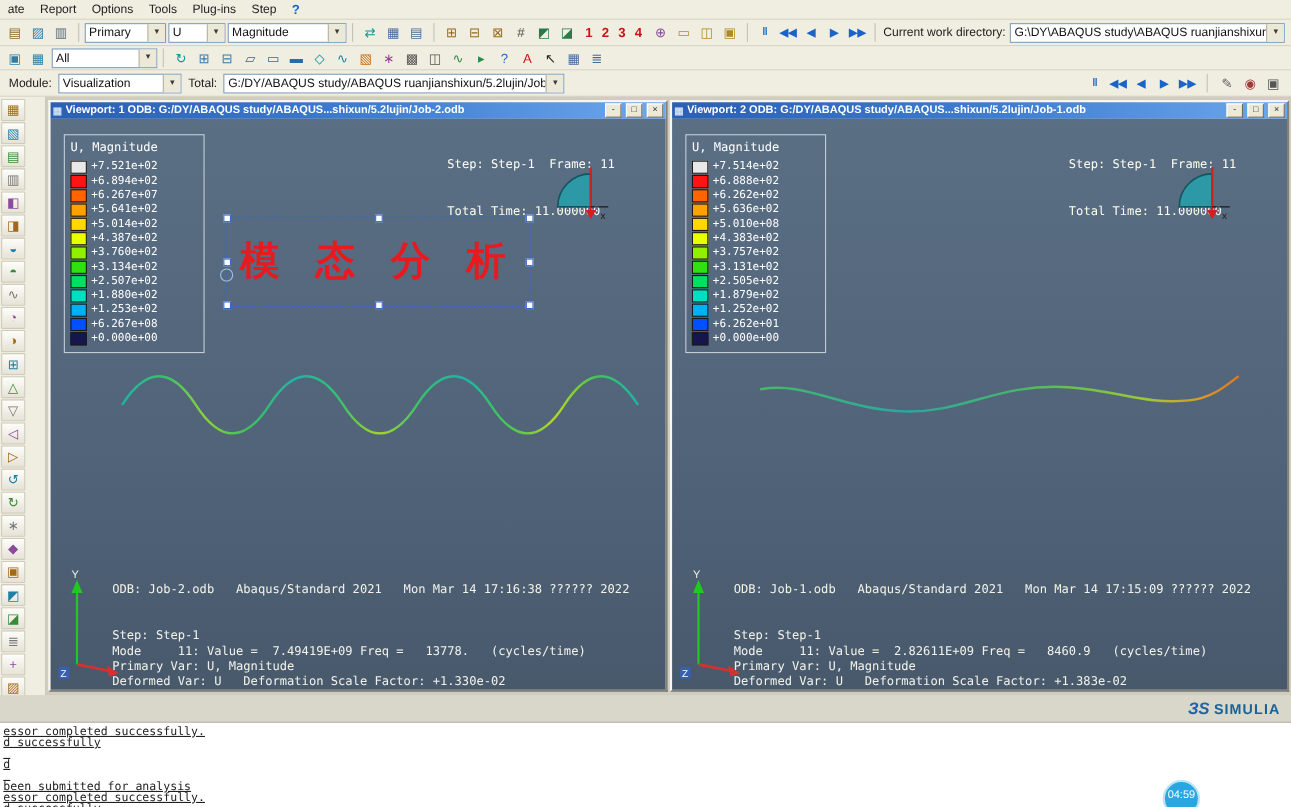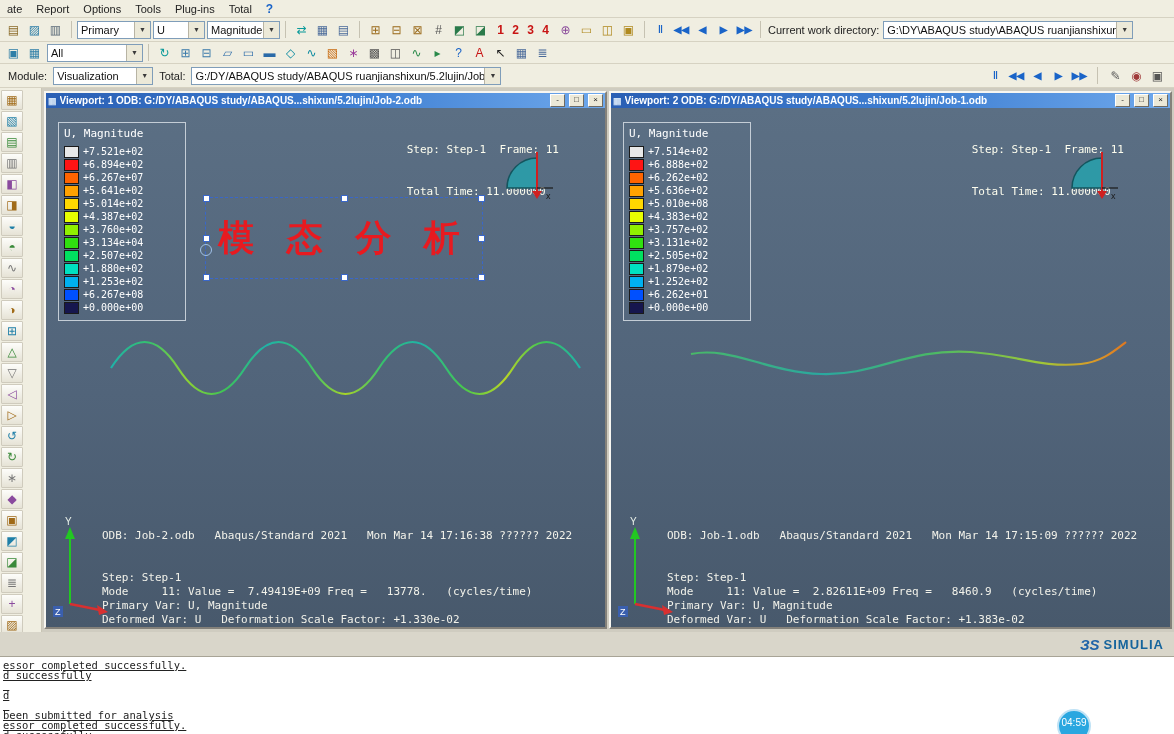--- a/index.html
+++ b/index.html
@@ -121,41 +121,41 @@
 </head>
 <body>
 
 <div class="row" id="menubar">
   <span style="display:flex;">
       <span class="menu-item">ate</span>
       <span class="menu-item">Report</span>
       <span class="menu-item">Options</span>
       <span class="menu-item">Tools</span>
       <span class="menu-item">Plug-ins</span>
-      <span class="menu-item">Total</span>
+      <span class="menu-item">Step</span>
     </span>
   <span class="tbicon" style="font-weight:bold;color:#1a64c8;">?</span>
 </div>
 
 <div class="row" id="tb1">
   <span style="display:flex;">
       <span class="tbicon " style="color: rgb(138, 106, 40);">▤</span>
       <span class="tbicon " style="color: rgb(46, 127, 168);">▨</span>
       <span class="tbicon " style="color: rgb(90, 106, 120);">▥</span>
     </span>
   <span class="sep"></span>
   <span class="combo" style="width:74px;">
     <span class="ctext">Primary</span>
     <span class="cbtn">▼</span>
   </span>
   <span class="combo" style="width:52px;">
     <span class="ctext">U</span>
     <span class="cbtn">▼</span>
   </span>
-  <span class="combo" style="width:73px;">
+  <span class="combo" style="width:108px;">
     <span class="ctext">Magnitude</span>
     <span class="cbtn">▼</span>
   </span>
   <span class="sep"></span>
   <span style="display:flex;">
       <span class="tbicon " style="color: rgb(10, 154, 154);">⇄</span>
       <span class="tbicon " style="color: rgb(74, 106, 154);">▦</span>
       <span class="tbicon " style="color: rgb(74, 106, 154);">▤</span>
     </span>
   <span class="sep"></span>
@@ -223,21 +223,21 @@
       <span class="tbicon " style="color: rgb(26, 100, 200);">?</span>
       <span class="tbicon " style="color: rgb(200, 20, 20);">A</span>
       <span class="tbicon " style="color: rgb(34, 34, 34);">↖</span>
       <span class="tbicon " style="color: rgb(74, 106, 154);">▦</span>
       <span class="tbicon " style="color: rgb(74, 106, 154);">≣</span>
     </span>
 </div>
 
 <div class="row" id="modulebar">
   <span class="tlabel">Module:</span>
-  <span class="combo" style="width:100px;">
+  <span class="combo" style="width:112px;">
     <span class="ctext">Visualization</span>
     <span class="cbtn">▼</span>
   </span>
   <span class="tlabel">Total:</span>
   <span class="combo" style="width:310px;">
     <span class="ctext">G:/DY/ABAQUS study/ABAQUS ruanjianshixun/5.2lujin/Job-1.odb</span>
     <span class="cbtn">▼</span>
   </span>
   <span style="flex:1;"></span>
   <span style="display:flex;">
@@ -322,21 +322,21 @@
             <div class="legend-row">
               <span class="legend-swatch" style="background: rgb(232, 255, 0);"></span>
               <span class="legend-label">+4.387e+02</span>
             </div>
             <div class="legend-row">
               <span class="legend-swatch" style="background: rgb(144, 240, 0);"></span>
               <span class="legend-label">+3.760e+02</span>
             </div>
             <div class="legend-row">
               <span class="legend-swatch" style="background: rgb(48, 224, 16);"></span>
-              <span class="legend-label">+3.134e+04</span>
+              <span class="legend-label">+3.134e+02</span>
             </div>
             <div class="legend-row">
               <span class="legend-swatch" style="background: rgb(0, 224, 96);"></span>
               <span class="legend-label">+2.507e+02</span>
             </div>
             <div class="legend-row">
               <span class="legend-swatch" style="background: rgb(0, 224, 192);"></span>
               <span class="legend-label">+1.880e+02</span>
             </div>
             <div class="legend-row">

